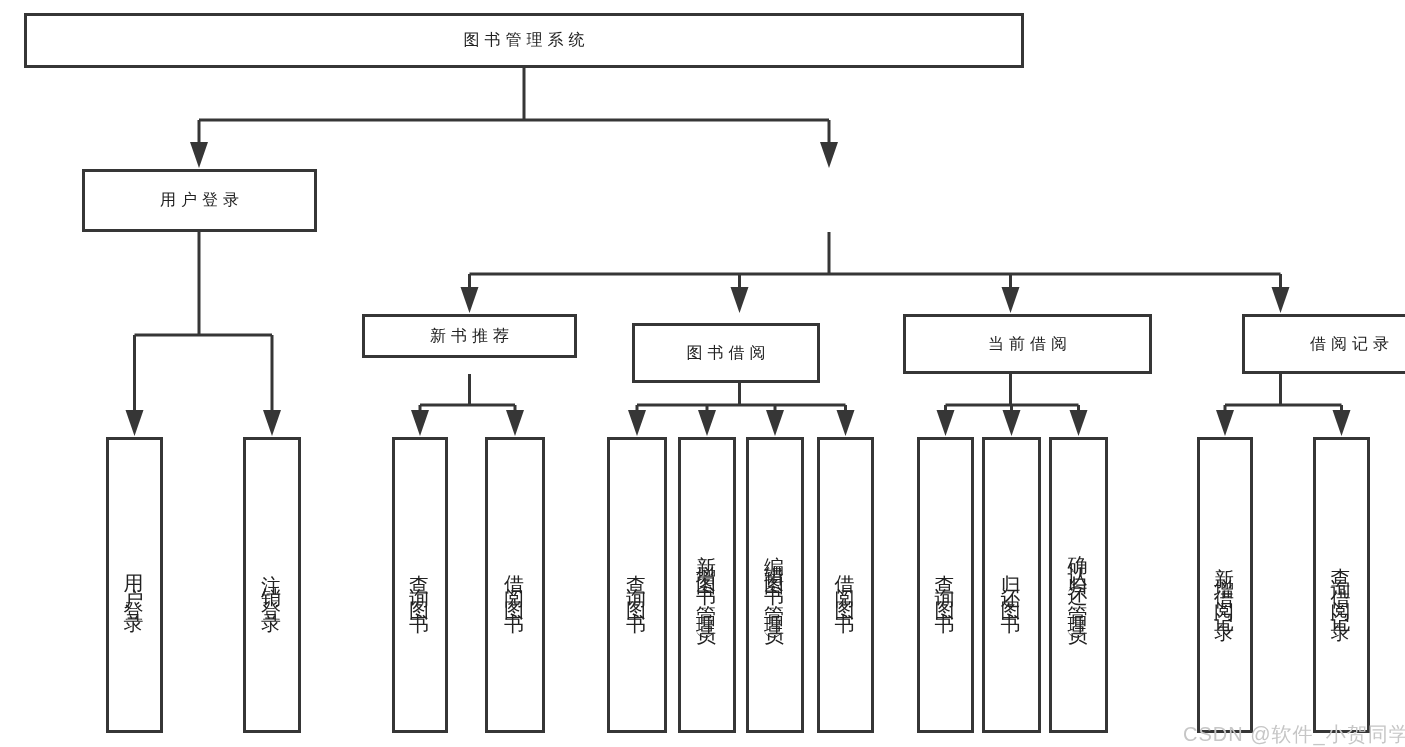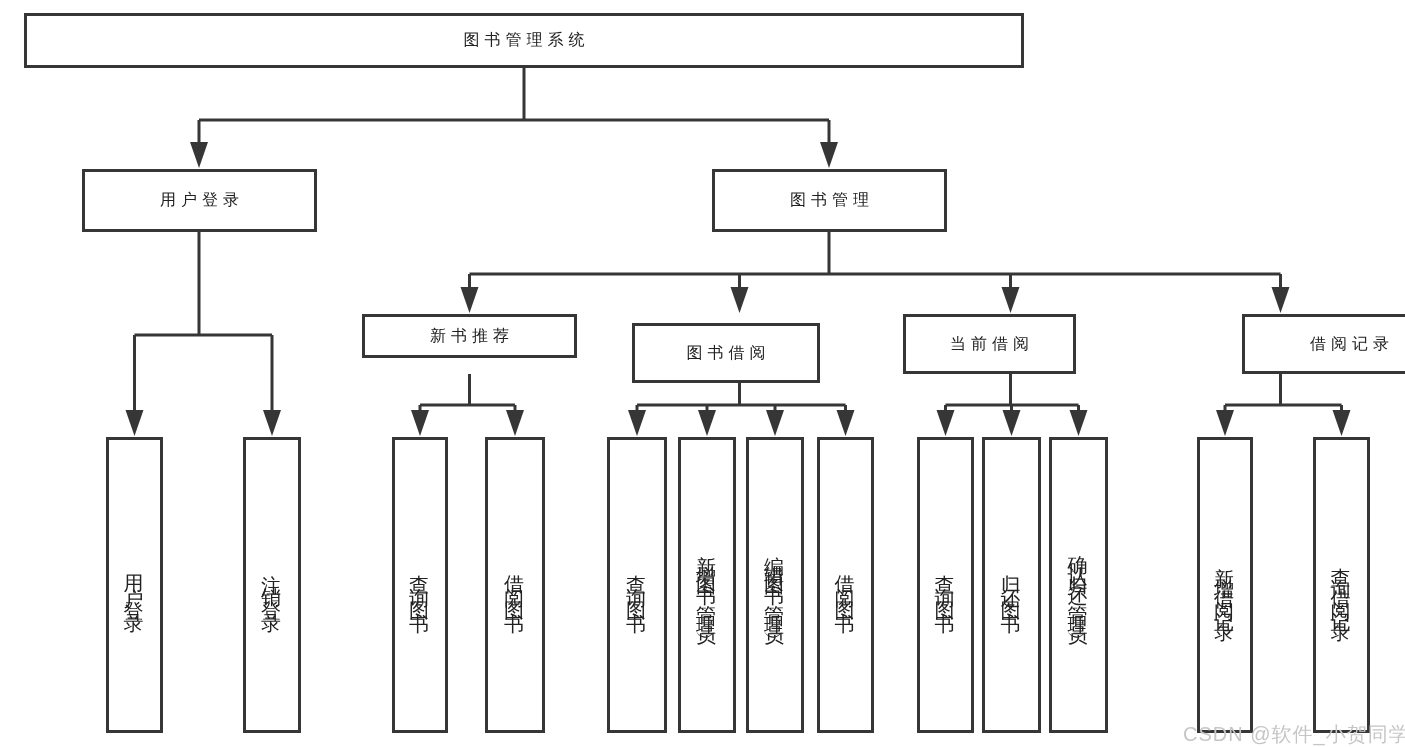--- a/index.html
+++ b/index.html
@@ -124,25 +124,24 @@
       <line x1="1225" y1="405" x2="1225" y2="412"></line>
       <polygon points="1225,436 1216,410 1234,410"></polygon>
       <line x1="1341.5" y1="405" x2="1341.5" y2="412"></line>
       <polygon points="1341.5,436 1332.5,410 1350.5,410"></polygon>
     </g>
   </svg>
 
   <div class="hnode" style="left:24px;top:13px;width:1000px;height:55px;">图书管理系统</div>
 
   <div class="hnode" style="left:82px;top:169px;width:235px;height:63px;">用户登录</div>
-  <div class="hnode" style="left:712px;top:169px;width:235px;height:63px;">图书管理</div>
 
   <div class="hnode" style="left:362px;top:314px;width:215px;height:44px;">新书推荐</div>
   <div class="hnode" style="left:632px;top:323px;width:188px;height:60px;">图书借阅</div>
-  <div class="hnode" style="left:903px;top:314px;width:173px;height:60px;">当前借阅</div>
+  <div class="hnode" style="left:903px;top:314px;width:249px;height:60px;">当前借阅</div>
   <div class="hnode" style="left:1242px;top:314px;width:215px;height:60px;">借阅记录</div>
 
   <div class="leaf sp13" style="left:106px;width:57px;">用户登录</div>
   <div class="leaf sp13" style="left:243px;width:58px;">注销登录</div>
 
   <div class="leaf sp13" style="left:392px;width:56px;">查询图书</div>
   <div class="leaf sp13" style="left:485px;width:60px;">借阅图书</div>
 
   <div class="leaf sp13" style="left:607px;width:60px;">查询图书</div>
   <div class="leaf sp10" style="left:678px;width:58px;">新增图书（管理员）</div>

